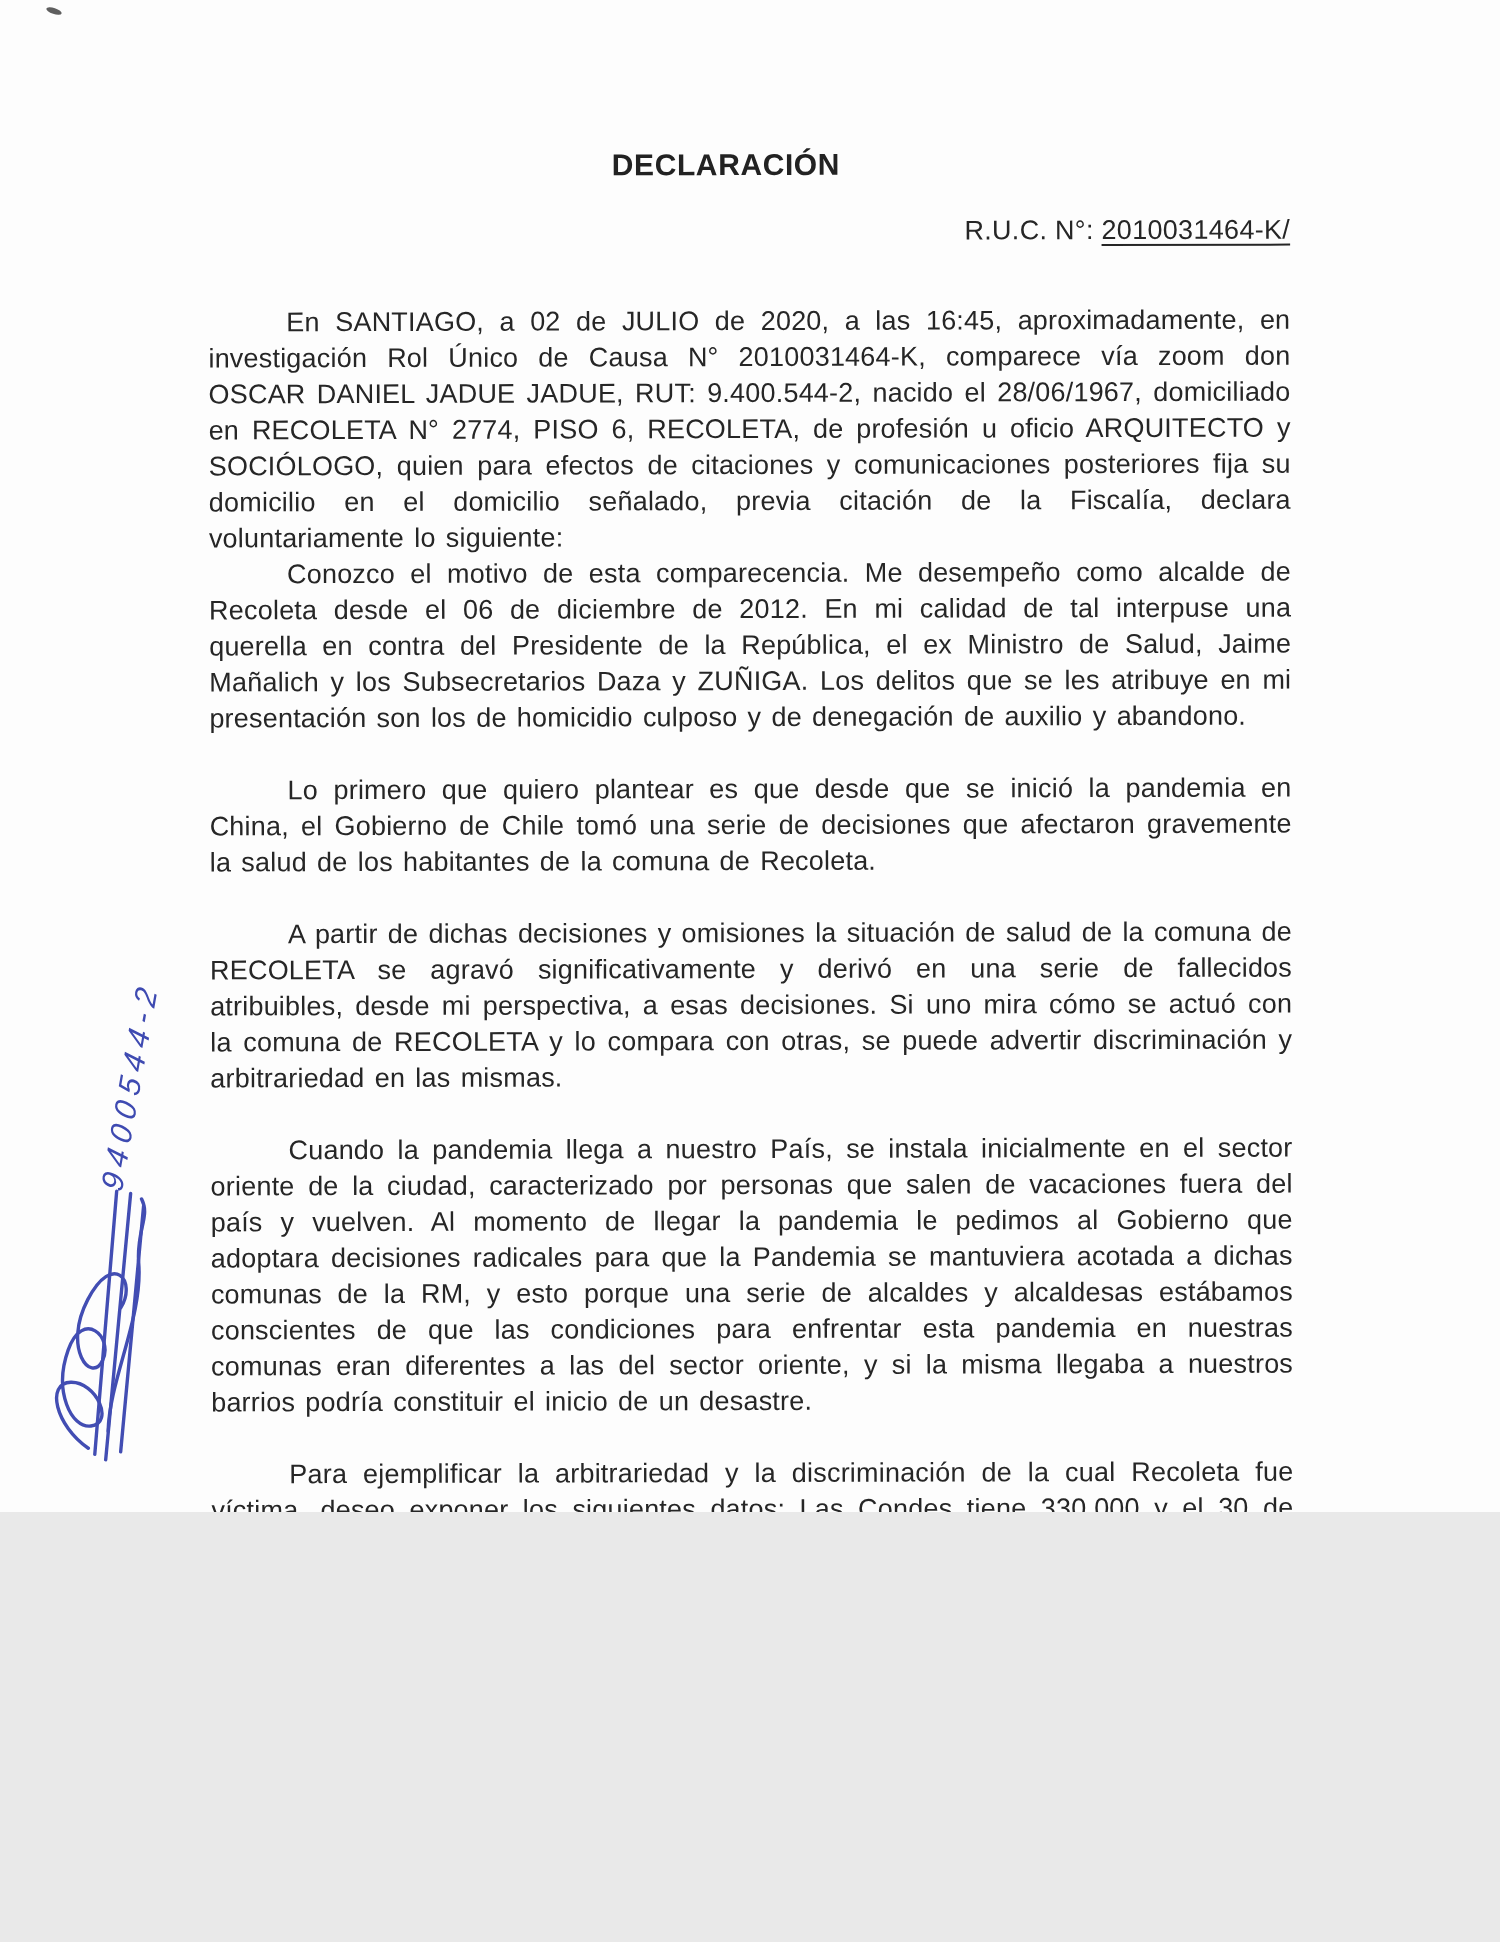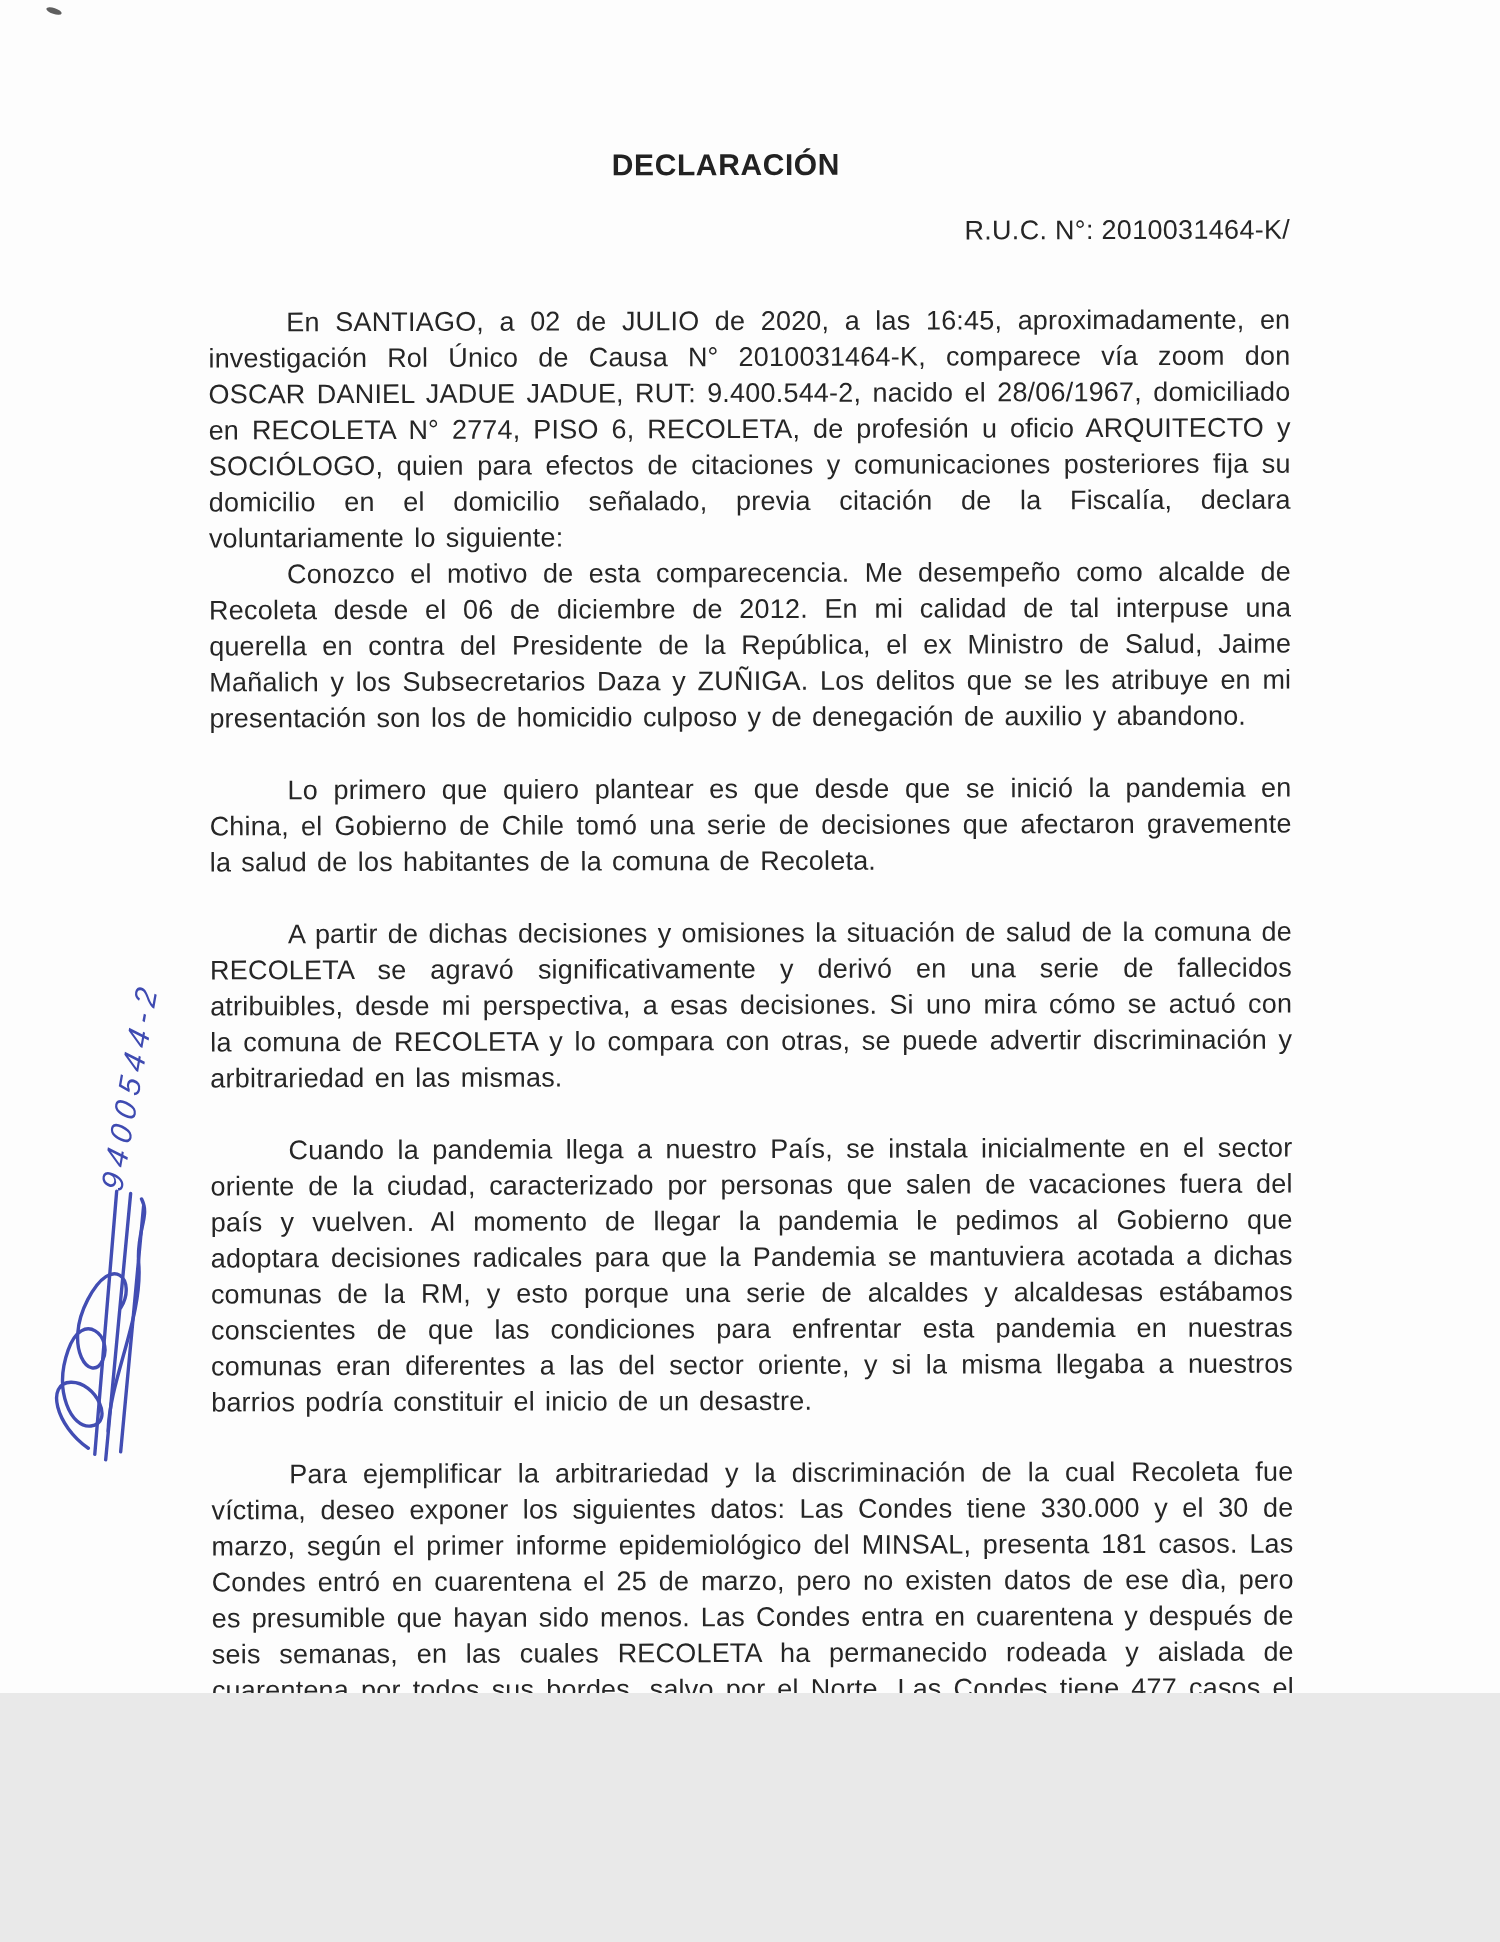--- a/index.html
+++ b/index.html
@@ -4,21 +4,21 @@
 <style>
   html, body {
     margin: 0;
     padding: 0;
     background: #e9e9e9;
     font-family: "Liberation Sans", "DejaVu Sans", sans-serif;
   }
   .page {
     position: relative;
     width: 1500px;
-    height: 1693px;
+    height: 1512px;
     margin: 0 auto;
     background: #fdfdfd;
     overflow: hidden;
     color: #262626;
   }
   .content {
     position: absolute;
     left: 210px;
     top: 148px;
     width: 1082px;
@@ -33,20 +33,21 @@
     padding-right: 46px;
     color: #222;
   }
   .ruc {
     margin-top: 34px;
     text-align: right;
     font-size: 27px;
     letter-spacing: 0.3px;
   }
   .ruc-value {
+    text-decoration: underline;
     text-underline-offset: 5px;
   }
   .para {
     margin: 0;
     font-size: 27px;
     line-height: 36px;
     text-align: justify;
     text-indent: 78px;
     word-spacing: 2.5px;
     letter-spacing: 0.2px;

